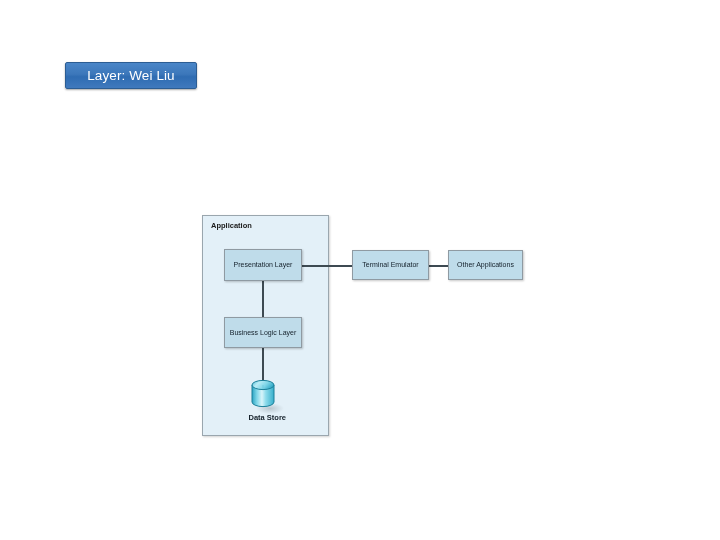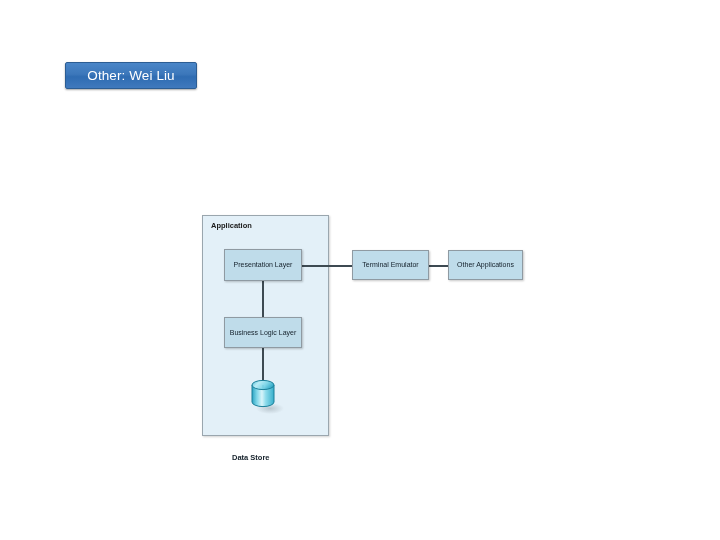--- a/index.html
+++ b/index.html
@@ -165,38 +165,37 @@
   #datastore-group {
     position: absolute;
     left: 246px;
     top: 378px;
     width: 40px;
     height: 44px;
     z-index: 3;
   }
   #datastore-label {
     position: absolute;
-    left: 232px;
+    left: 208px;
     top: 413px;
     width: 78px;
-    text-align: left;
+    text-align: right;
     font-size: 7.5px;
     font-weight: bold;
     color: #14202a;
     z-index: 3;
-    margin-top: 40px;
   }
 </style>
 </head>
 <body>
 
 <div id="slide">
 
   <div id="author-badge">
-    <span id="author-badge-label">Other: Wei Liu</span>
+    <span id="author-badge-label">Layer: Wei Liu</span>
   </div>
 
 
   <div id="diagram">
 
     <div class="app-container">
       <span class="app-container-label">Application</span>
     </div>
 
     <div class="connector connector-h" id="connector-presentation-to-terminal"></div>

